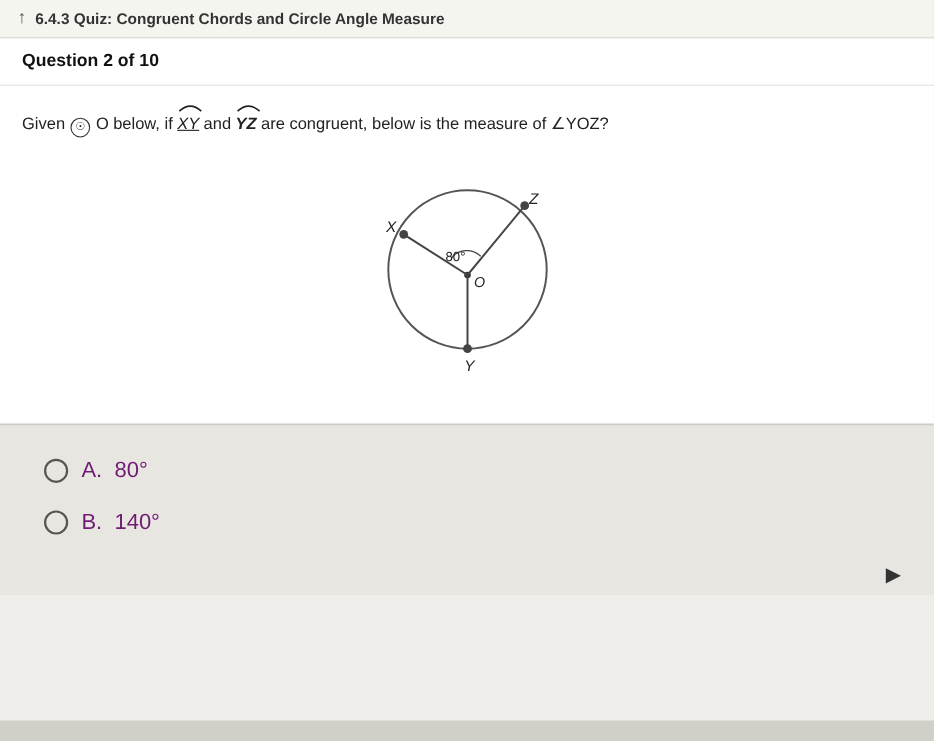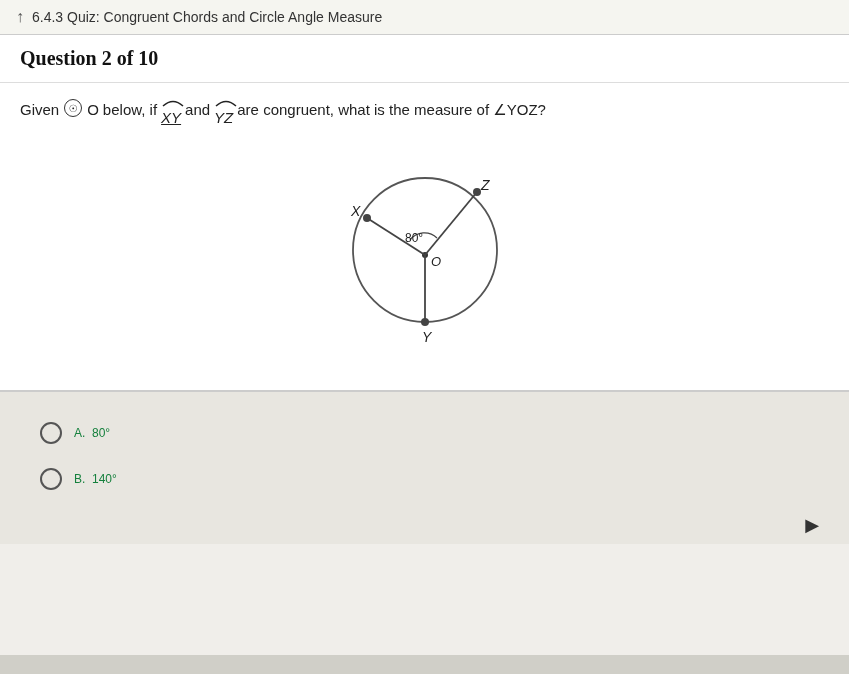--- a/index.html
+++ b/index.html
@@ -18,49 +18,48 @@
       gap: 8px;
     }
     .back-arrow {
       font-size: 16px;
       color: #555;
       cursor: pointer;
     }
     .quiz-title {
       font-size: 14px;
       color: #333;
-      font-weight: normal;
+      font-weight: bold;
     }
     .main-content {
       background: #f0eeea;
       min-height: 620px;
       padding: 0;
     }
     .question-header {
       background: #fff;
       padding: 12px 20px;
       border-bottom: 1px solid #ddd;
     }
     .question-number {
-      font-size: 20px;
+      font-size: 16px;
       font-weight: bold;
       color: #111;
-      font-family: Liberation Serif, serif;
     }
     .question-body {
       background: #fff;
       padding: 16px 20px 20px 20px;
       border-bottom: 2px solid #ccc;
     }
     .question-text {
       font-size: 15px;
       color: #222;
       line-height: 1.5;
       display: flex;
-      align-items: flex-start;
+      align-items: flex-end;
       flex-wrap: wrap;
       gap: 4px;
     }
     .circle-symbol {
       display: inline-flex;
       align-items: center;
       justify-content: center;
       width: 18px;
       height: 18px;
       border-radius: 50%;
@@ -97,22 +96,22 @@
     }
     .radio-circle {
       width: 22px;
       height: 22px;
       border-radius: 50%;
       border: 2px solid #555;
       background: transparent;
       flex-shrink: 0;
     }
     .answer-label {
-      font-size: 12px;
-      color: #15803d;
+      font-size: 20px;
+      color: #701a75;
     }
   </style>
 </head>
 <body>
 
 <div class="top-bar">
   <span class="back-arrow">↑</span>
   <span class="quiz-title">6.4.3  Quiz:  Congruent Chords and Circle Angle Measure</span>
 </div>
 
@@ -135,24 +134,24 @@
         </svg>
         <span style="font-style:italic;text-decoration:underline;">XY</span>
       </span>
 
       <span>and</span>
 
       <span style="display:inline-block; position:relative; padding-top:8px;">
         <svg width="24" height="8" style="position:absolute;top:0;left:0;" viewBox="0 0 24 8">
           <path d="M2,7 Q12,-2 22,7" fill="none" stroke="#222" stroke-width="1.5"></path>
         </svg>
-        <span style="font-style:italic;">YZ</span>
+        <span style="font-style:italic;font-weight:bold;">YZ</span>
       </span>
 
-      <span>are congruent, what is the measure of ∠YOZ?</span>
+      <span>are congruent, below is the measure of ∠YOZ?</span>
     </div>
 
     <div class="diagram-area">
       <div class="diagram-container">
         <svg class="circle-svg" width="220" height="200" viewBox="0 0 220 200">
 
           <circle cx="110" cy="100" r="72" fill="none" stroke="#555" stroke-width="1.8"></circle>
 
           <circle cx="110" cy="105" r="3" fill="#333"></circle>
 

